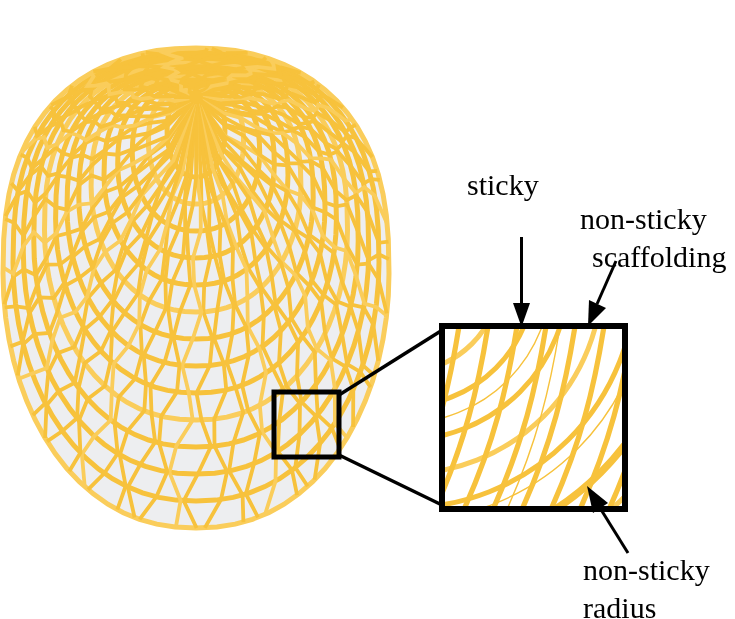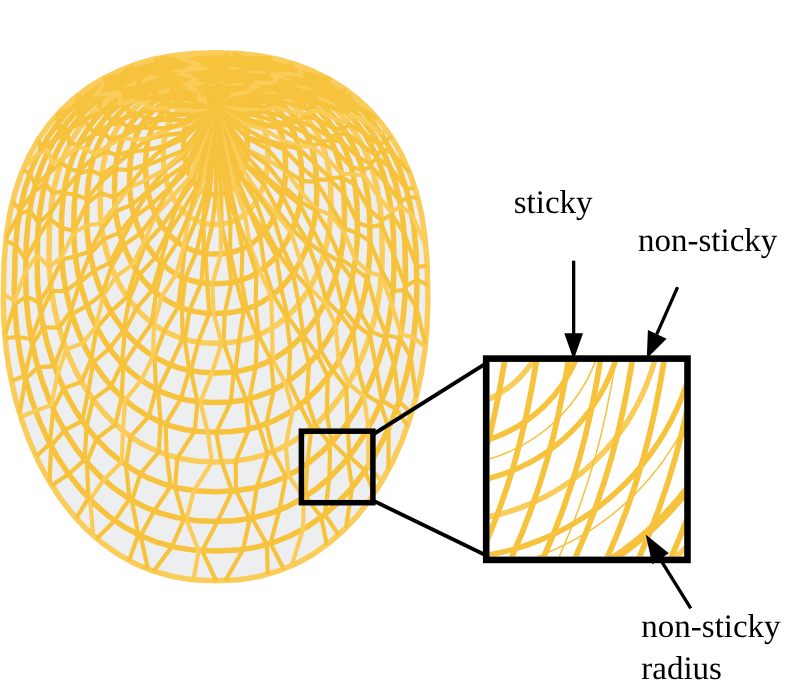--- a/index.html
+++ b/index.html
@@ -153,19 +153,20 @@
       <polygon points="587,486 608,503 593,513" fill="#000000"></polygon>
     </g>
   </svg>
 
   <div class="label" style="left:467px;top:166px">
     <span>sticky</span>
   </div>
 
   <div class="label" style="left:580px;top:200px">
     <span>non-sticky</span>
+    <span style="margin-left:12px">scaffolding</span>
   </div>
 
   <div class="label" style="left:583px;top:551px">
     <span>non-sticky</span>
     <span>radius</span>
   </div>
 </div>
 
 </body></html>

